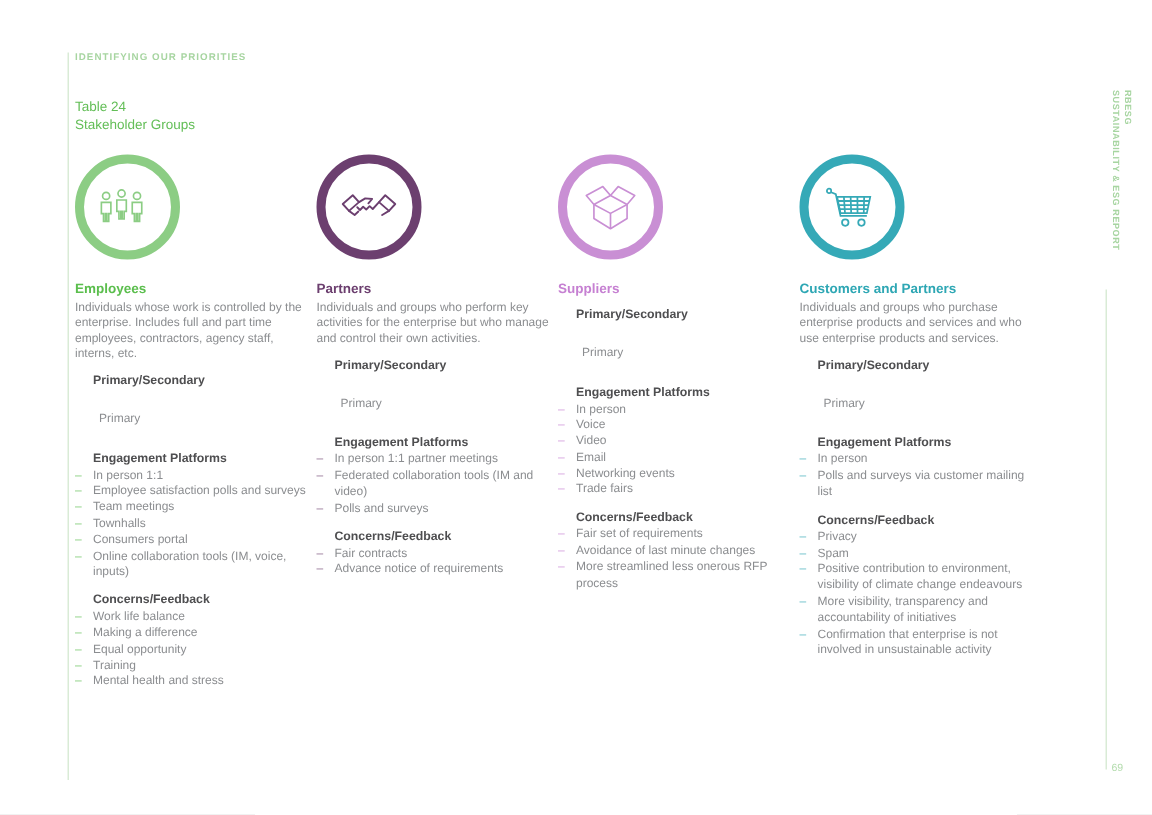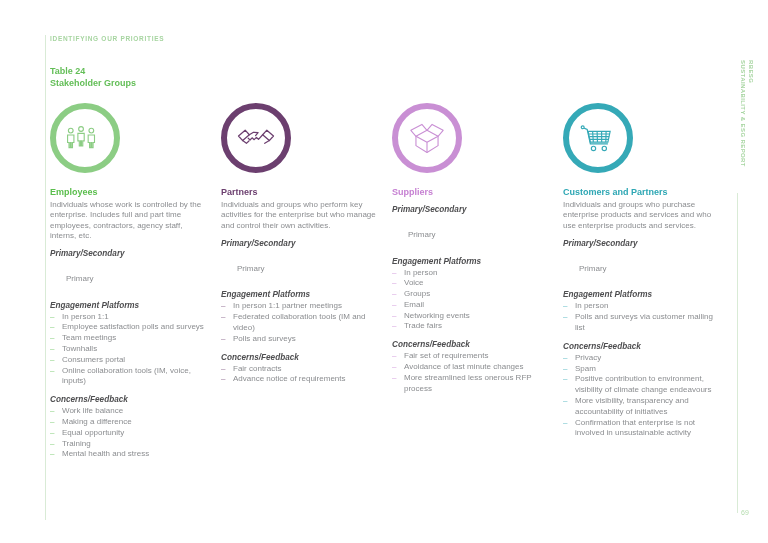--- a/index.html
+++ b/index.html
@@ -8,30 +8,30 @@
     font-family:"Liberation Sans",sans-serif;color:#8b8d90;margin:0 auto;
   }
   .rule{position:absolute;width:1px;background:#d9ebd6;}
   .left-rule{left:45px;top:35px;height:485px;}
   .right-rule{left:737px;top:193px;height:320px;}
   .eyebrow{
     position:absolute;left:50px;top:35px;font-size:6.5px;letter-spacing:.7px;
     color:#a7d5a1;font-weight:700;
   }
   .table-head{position:absolute;left:50px;top:66px;color:#63be57;font-size:9px;
-    font-weight:700;line-height:11.5px;}
-  .columns{position:absolute;left:50px;top:103px;display:flex;gap:13px;}
+    font-weight:400;line-height:11.5px;}
+  .columns{position:absolute;left:50px;top:103px;display:flex;gap:3px;}
   .col{width:158px;}
   .ring{
     width:58px;height:58px;border:6px solid var(--ring);border-radius:50%;
     display:flex;align-items:center;justify-content:center;margin:0 0 14px 0;
   }
   .col-title{margin:0 0 3px 0;font-size:9px;font-weight:700;color:var(--accent);}
   .desc{margin:0 0 1px 0;font-size:8px;line-height:10.3px;color:#8b8d90;}
-  .sec-h{margin:8px 0 2px 0;font-size:8.2px;font-weight:700;color:#4e4e50;font-style:italic;}
+  .sec-h{margin:8px 0 2px 12px;font-size:8.2px;font-weight:700;color:#4e4e50;}
   .plain{margin:16px;font-size:8px;line-height:10.5px;color:#8b8d90;}
   ul.list{margin:0;padding:0;list-style:none;}
   ul.list li{display:flex;font-size:8px;line-height:10.8px;color:#8b8d90;}
   ul.list .dash{flex:0 0 12px;color:var(--accent);opacity:.75;}
   ul.list .li-text{flex:1;}
   .side-text{
     position:absolute;left:739px;top:60px;height:200px;
     writing-mode:vertical-rl;font-size:6px;letter-spacing:.4px;color:#a7d5a1;
     line-height:8px;font-weight:700;
   }
@@ -186,21 +186,21 @@
           <li>
             <span class="dash">–</span>
             <span class="li-text">In person</span>
           </li>
           <li>
             <span class="dash">–</span>
             <span class="li-text">Voice</span>
           </li>
           <li>
             <span class="dash">–</span>
-            <span class="li-text">Groups</span>
+            <span class="li-text">Video</span>
           </li>
           <li>
             <span class="dash">–</span>
             <span class="li-text">Email</span>
           </li>
           <li>
             <span class="dash">–</span>
             <span class="li-text">Networking events</span>
           </li>
           <li>

